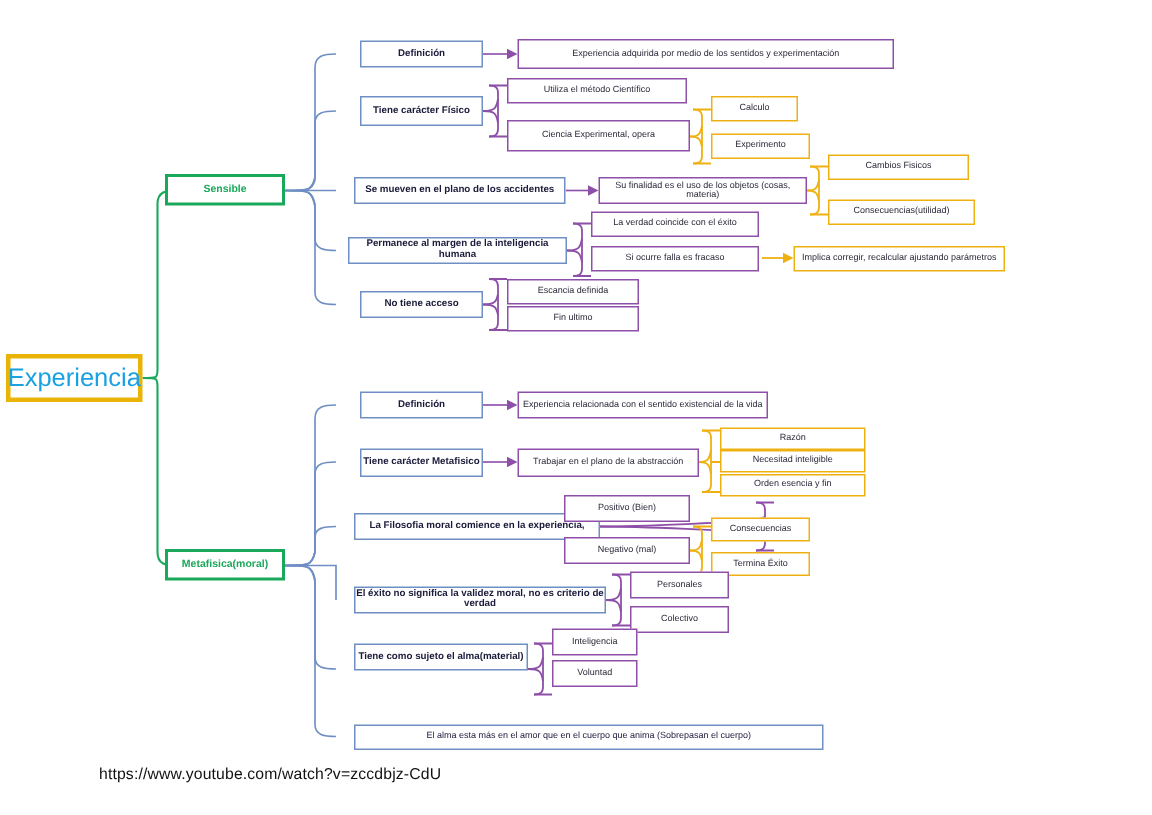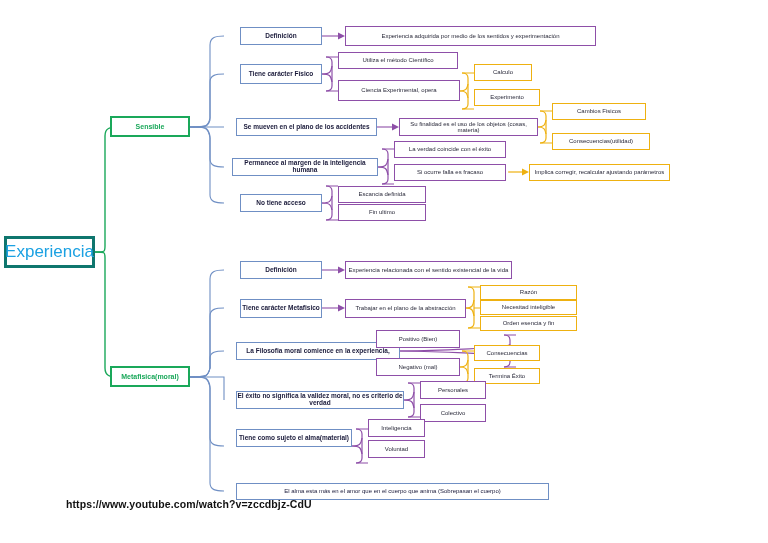--- a/index.html
+++ b/index.html
@@ -5,33 +5,33 @@
   html,body{margin:0;padding:0;background:#ffffff;}
   body{width:768px;height:543px;overflow:hidden;
        font-family:"Liberation Sans","DejaVu Sans",sans-serif;}
   #canvas{position:relative;width:768px;height:543px;background:#fff;}
   svg.links{position:absolute;left:0;top:0;width:768px;height:543px;pointer-events:none;}
 
   .node{position:absolute;box-sizing:border-box;display:flex;align-items:center;
         justify-content:center;text-align:center;background:#fff;line-height:1.05;}
 
   
-  .n-root{border:3px solid #0f766e;color:#1ba1e2;font-size:17px;font-weight:400;}
+  .n-root{border:3px solid #eab308;color:#1ba1e2;font-size:17px;font-weight:400;}
   
   .n-green{border:2px solid #1aa85a;color:#1aa85a;font-size:7px;font-weight:bold;}
   
   .n-blue{border:1px solid #6f8fc4;color:#1a1a3a;font-size:6.5px;font-weight:bold;}
   
   .n-purple{border:1px solid #8e4fa8;color:#2a2a3a;font-size:6px;font-weight:normal;}
   
   .n-yellow{border:1px solid #eeb111;color:#2a2a3a;font-size:6px;font-weight:normal;}
   
   .n-foot{border:1px solid #6f8fc4;color:#1a1a3a;font-size:6px;font-weight:normal;}
 
-  .url{position:absolute;left:66px;top:498px;font-size:10.5px;font-weight:bold;
+  .url{position:absolute;left:66px;top:510px;font-size:10.5px;font-weight:normal;
        color:#111;letter-spacing:0.1px;}
 </style>
 </head>
 <body>
 
 <div id="canvas">
 
   <svg class="links" viewBox="0 0 768 543" xmlns="http://www.w3.org/2000/svg">
     <g fill="none" stroke-width="1.4" stroke="#1aa85a">
 

